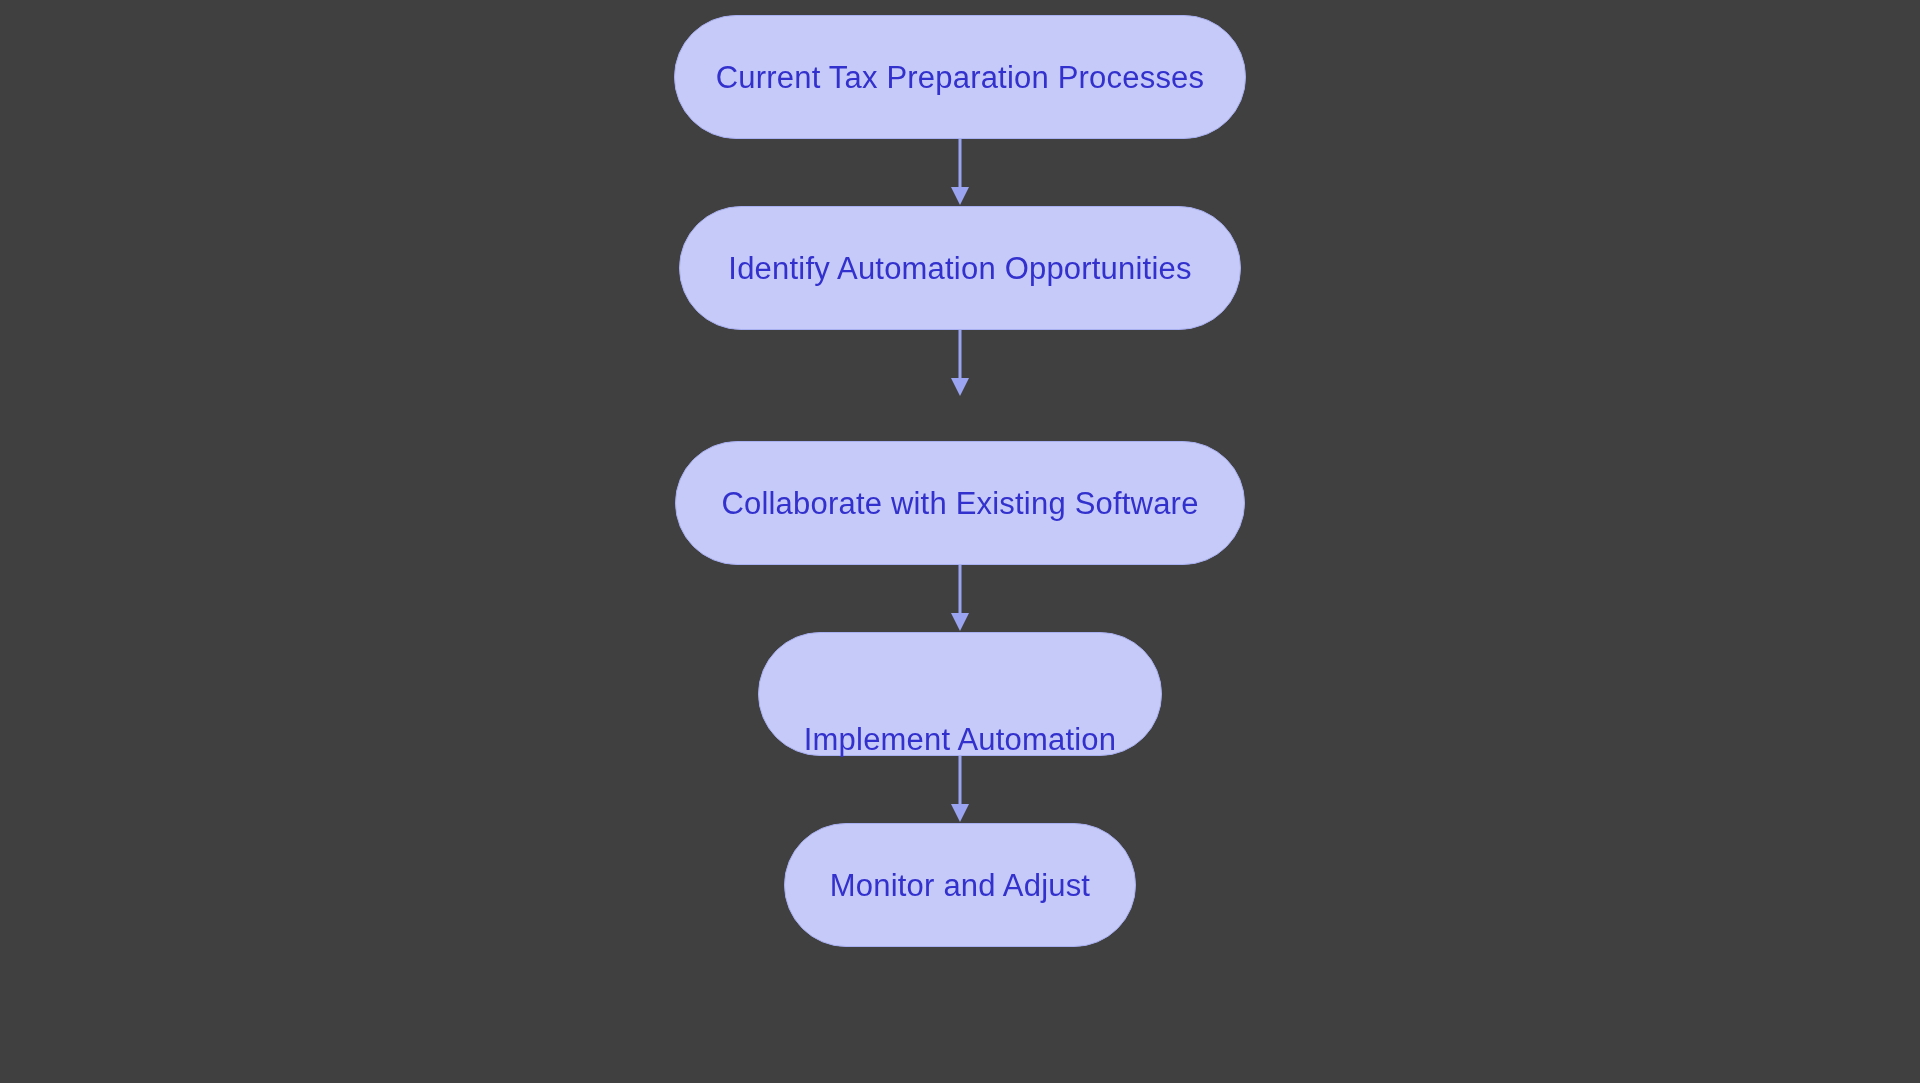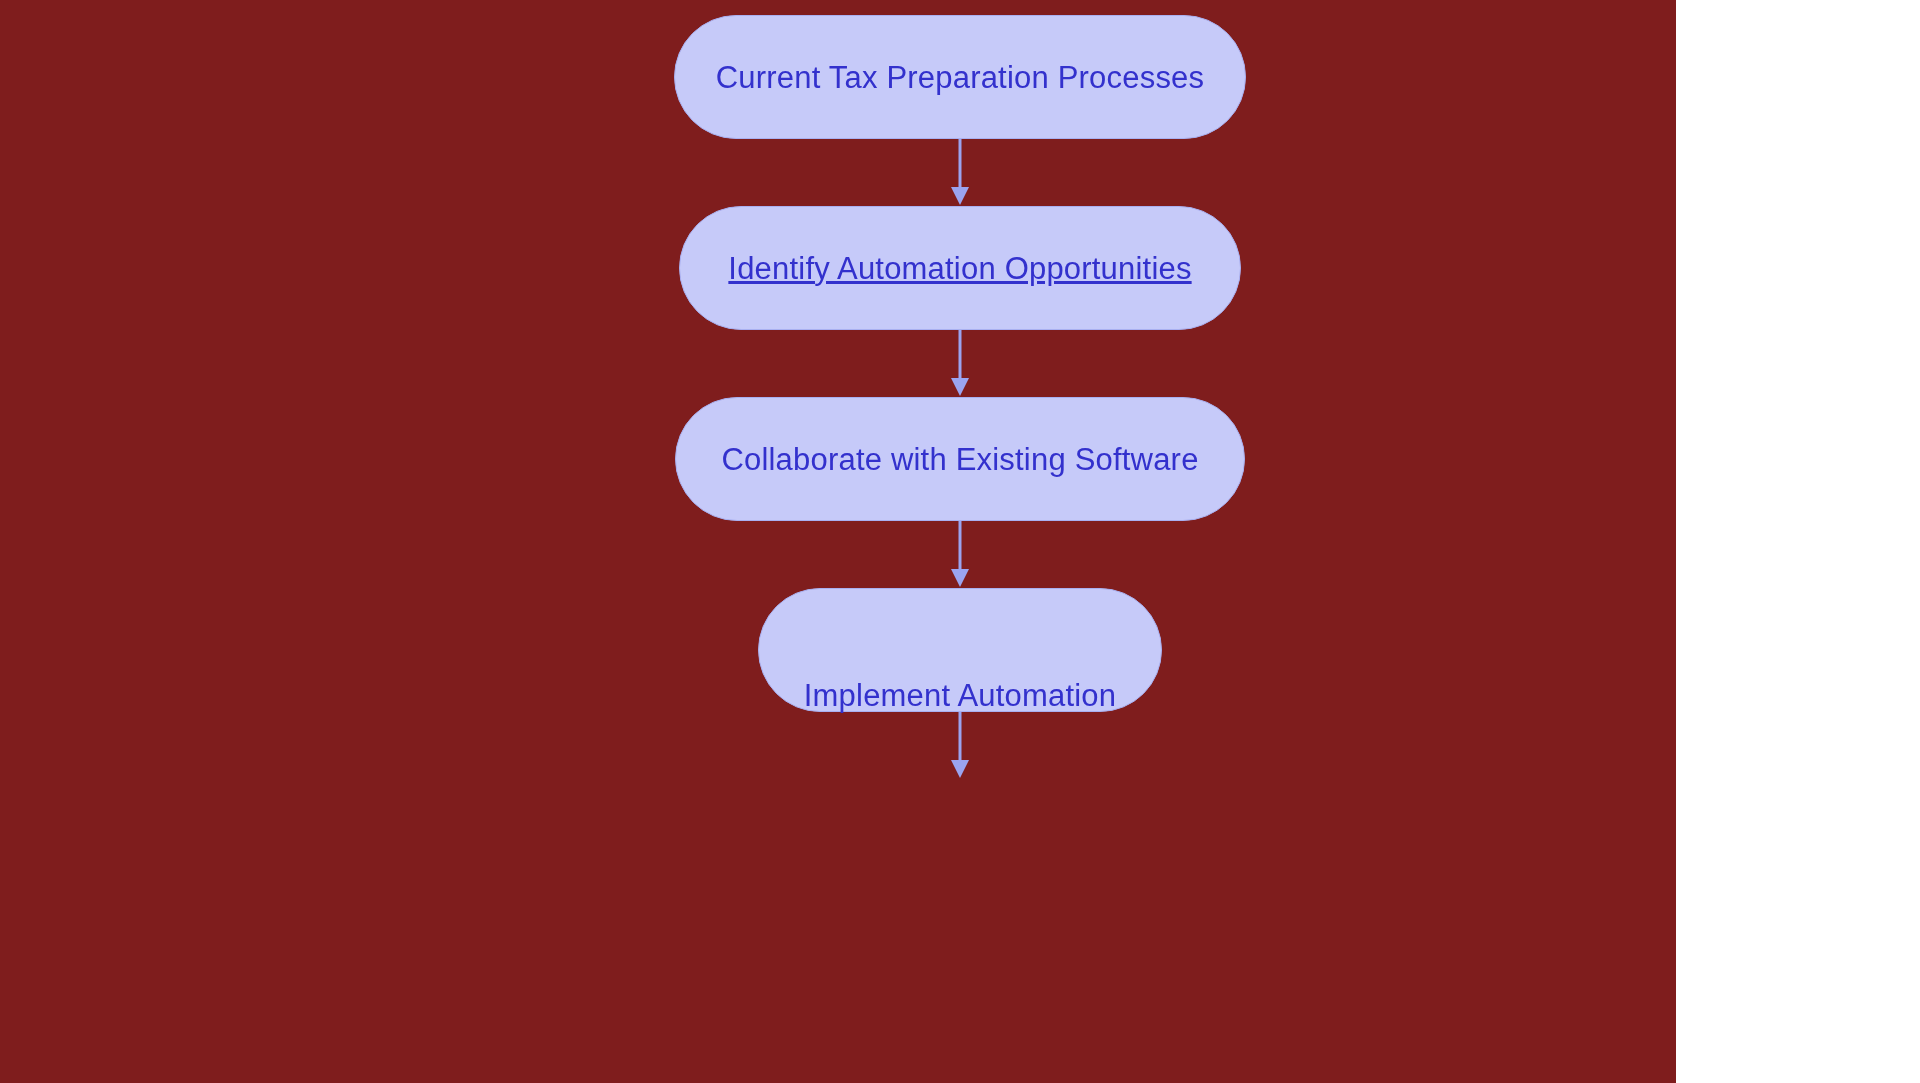--- a/index.html
+++ b/index.html
@@ -9,23 +9,23 @@
   }
   body {
     width: 1920px;
     height: 1083px;
     font-family: "Liberation Sans", sans-serif;
     overflow: hidden;
   }
 
   #flowchart {
     position: relative;
-    width: 1676px;
+    width: 1920px;
     height: 1083px;
-    background: #7f1d1d;
+    background: #404040;
   }
 
   .flow-column {
     position: absolute;
     left: 0;
     top: 0;
     width: 1920px;
     height: 1083px;
     display: flex;
     flex-direction: column;
@@ -49,22 +49,22 @@
     text-align: center;
   }
 
   .node-label {
     display: block;
     color: #3331cd;
   }
 
   
   .node-1 { width: 572px; height: 124px; margin-top: 15px; }
-  .node-2 { width: 562px; height: 124px; text-decoration: underline; }
-  .node-3 { width: 570px; height: 124px; }
+  .node-2 { width: 562px; height: 124px; }
+  .node-3 { width: 570px; height: 124px; margin-top: 44px; }
   .node-4 { width: 404px; height: 124px; align-items: flex-end; }
   .node-5 { width: 352px; height: 124px; }
 
   .connector {
     width: 24px;
     display: block;
   }
   .connector svg { display: block; }
 
   .conn-1 { height: 67px; }
@@ -115,15 +115,18 @@
       <span class="node-label">Implement Automation</span>
     </div>
 
     <div class="connector conn-4">
       <svg width="24" height="67" viewBox="0 0 24 67" xmlns="http://www.w3.org/2000/svg" aria-hidden="true">
         <line x1="12" y1="0" x2="12" y2="50" stroke="#9ba4f0" stroke-width="3"></line>
         <polygon points="12,66 3,48 21,48" fill="#9ba4f0"></polygon>
       </svg>
     </div>
 
+    <div class="node node-5">
+      <span class="node-label">Monitor and Adjust</span>
+    </div>
 
   </div>
 </div>
 
 </body></html>

